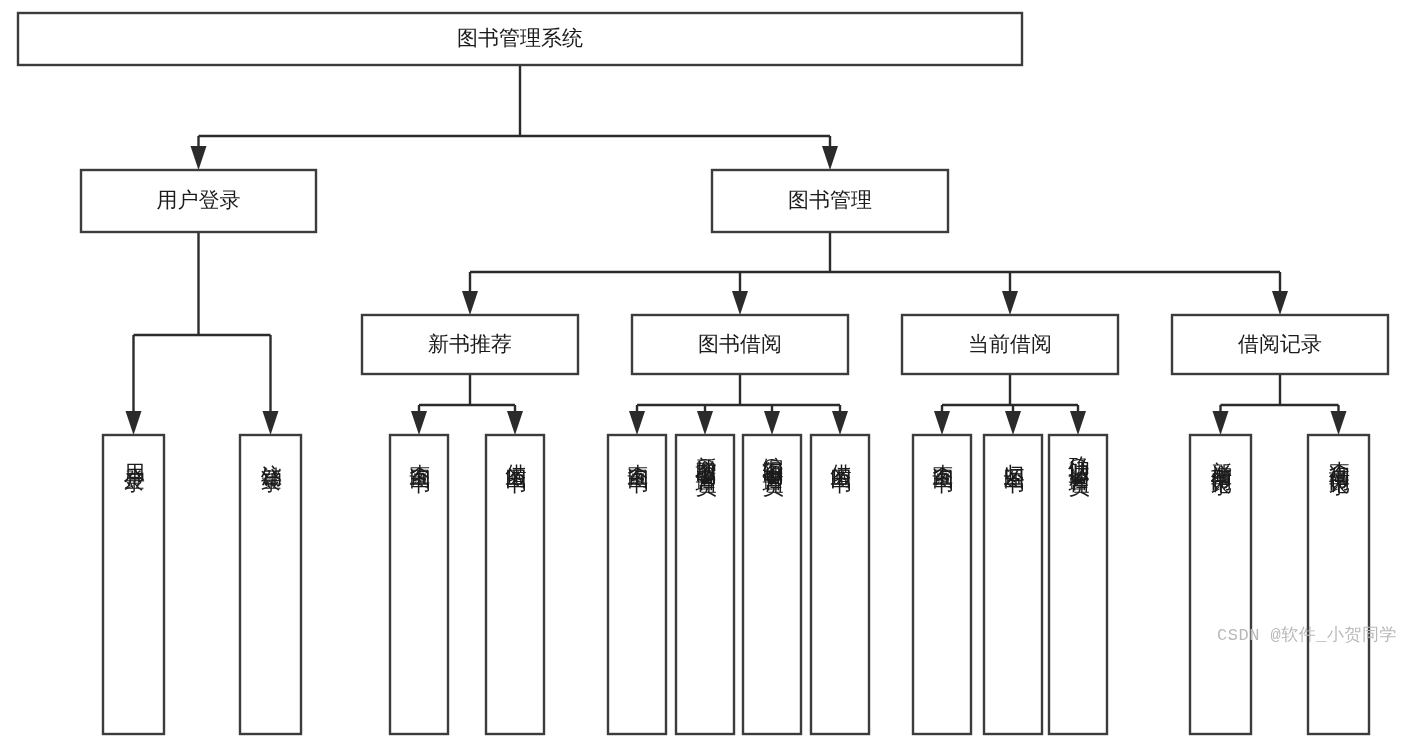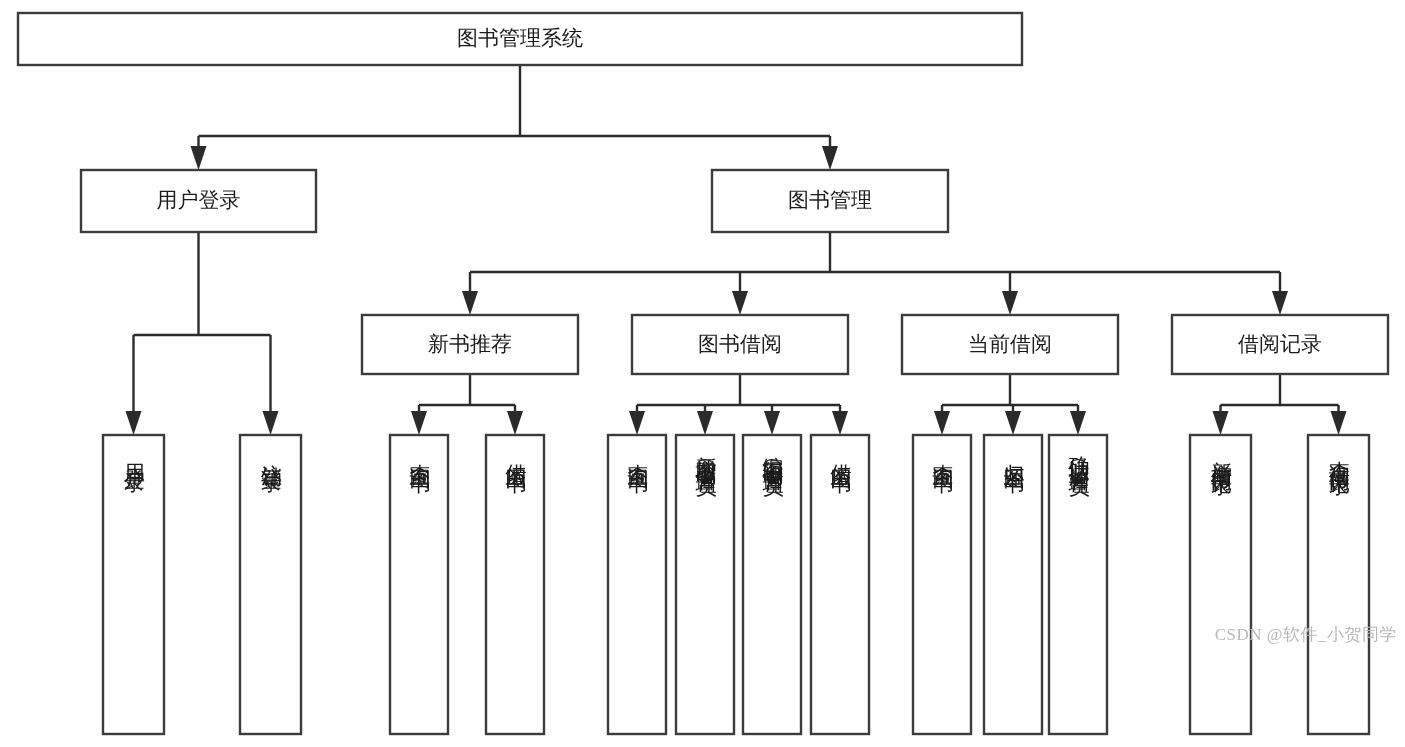--- a/index.html
+++ b/index.html
@@ -59,21 +59,21 @@
     writing-mode: vertical-rl;
     text-orientation: upright;
     glyph-orientation-vertical: 0;
     letter-spacing: 3px;
     text-anchor: middle;
   }
   .watermark {
     position: absolute;
     right: 8px;
     bottom: 6px;
-    font-family: Liberation Serif, serif;
+    font-family: Liberation Mono, monospace;
     font-size: 17px;
     color: #b9b9b9;
     letter-spacing: 0.5px;
     user-select: none;
     pointer-events: none;
     margin-top: 24px;
   }
 </style>
 </head>
 <body>

